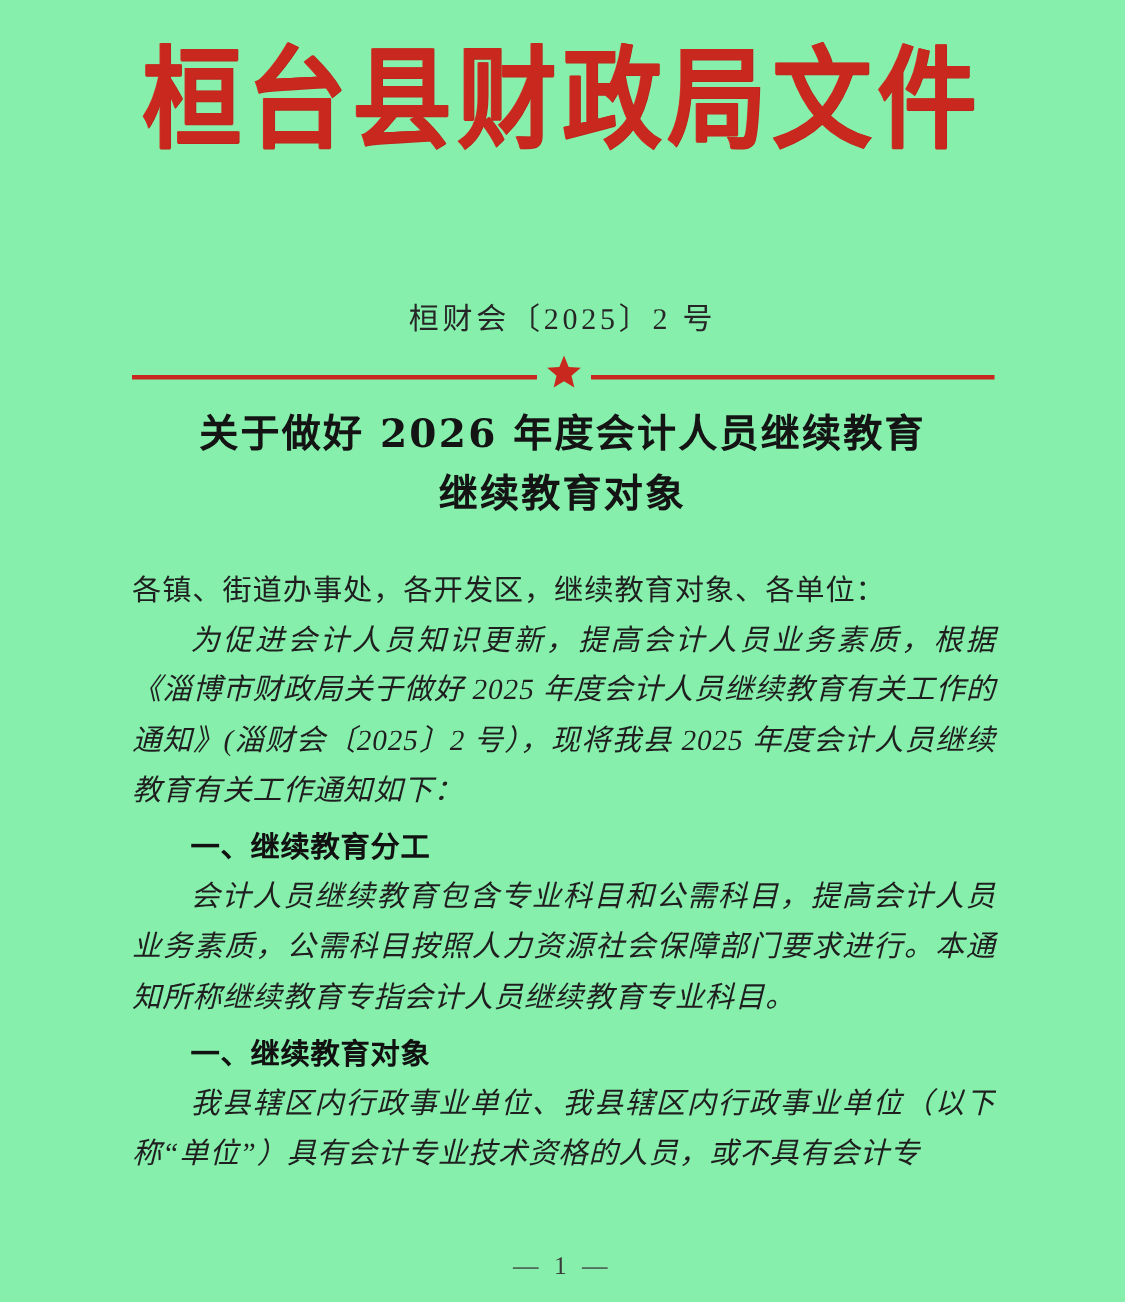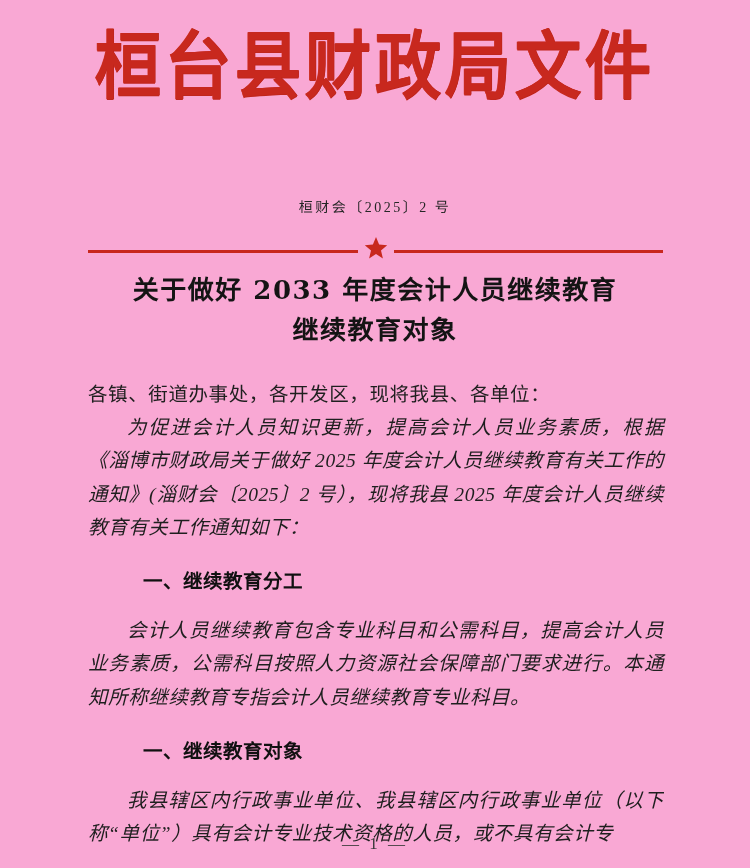--- a/index.html
+++ b/index.html
@@ -6,21 +6,21 @@
   html, body {
     margin: 0;
     padding: 0;
     background: #ffffff;
   }
   .page {
     position: relative;
     width: 750px;
     height: 868px;
     margin: 0 auto;
-    background: #f9a8d4;
+    background: #86efac;
     overflow: hidden;
     font-family: "Liberation Serif", "DejaVu Serif", serif;
     color: #1a1a1a;
   }
 
   
   .letterhead {
     position: absolute;
     top: 26px;
     left: 0;
@@ -44,21 +44,21 @@
     transform-origin: center top;
   }
 
   
   .doc-number {
     position: absolute;
     top: 196px;
     left: 0;
     width: 750px;
     text-align: center;
-    font-size: 14px;
+    font-size: 20px;
     letter-spacing: 2.5px;
     color: #262626;
   }
 
   
   .red-rule {
     position: absolute;
     top: 240px;
     left: 88px;
     width: 575px;
@@ -114,21 +114,21 @@
     text-align: justify;
     text-justify: inter-character;
     text-align-last: left;
   }
   .para.indent { text-indent: 2em; font-style: italic; }
   .para.clipped {
     max-height: 66.4px;
     overflow: hidden;
   }
   .section-heading {
-    margin: 16px;
+    margin: 0;
     font-family: Liberation Serif, serif;
     font-weight: bold;
     font-size: 19.5px;
     line-height: 33.2px;
     letter-spacing: 0.5px;
     text-indent: 2em;
     color: #111111;
   }
   .spacer { height: 5px; }
 
@@ -159,27 +159,27 @@
     <span class="bar"></span>
     <span class="star">
       <svg viewBox="0 0 24 24" width="24" height="24" aria-hidden="true">
         <polygon points="12,1 15.1,8.6 23.2,9.2 17,14.5 18.9,22.4 12,18.1 5.1,22.4 7,14.5 0.8,9.2 8.9,8.6" fill="#C8281E"></polygon>
       </svg>
     </span>
     <span class="bar"></span>
   </div>
 
   <div class="doc-title">
-    <span class="line">关于做好 2033 年度会计人员继续教育</span>
+    <span class="line">关于做好 2026 年度会计人员继续教育</span>
     <span class="line">继续教育对象</span>
   </div>
 
   <div class="body-block">
 
-    <p class="para">各镇、街道办事处，各开发区，现将我县、各单位：</p>
+    <p class="para">各镇、街道办事处，各开发区，继续教育对象、各单位：</p>
 
     <p class="para indent">为促进会计人员知识更新，提高会计人员业务素质，根据《淄博市财政局关于做好 2025 年度会计人员继续教育有关工作的通知》(淄财会〔2025〕2 号），现将我县 2025 年度会计人员继续教育有关工作通知如下：</p>
 
     <div class="spacer"></div>
 
     <p class="section-heading">一、继续教育分工</p>
 
     <p class="para indent">会计人员继续教育包含专业科目和公需科目，提高会计人员业务素质，公需科目按照人力资源社会保障部门要求进行。本通知所称继续教育专指会计人员继续教育专业科目。</p>
 
     <div class="spacer"></div>

